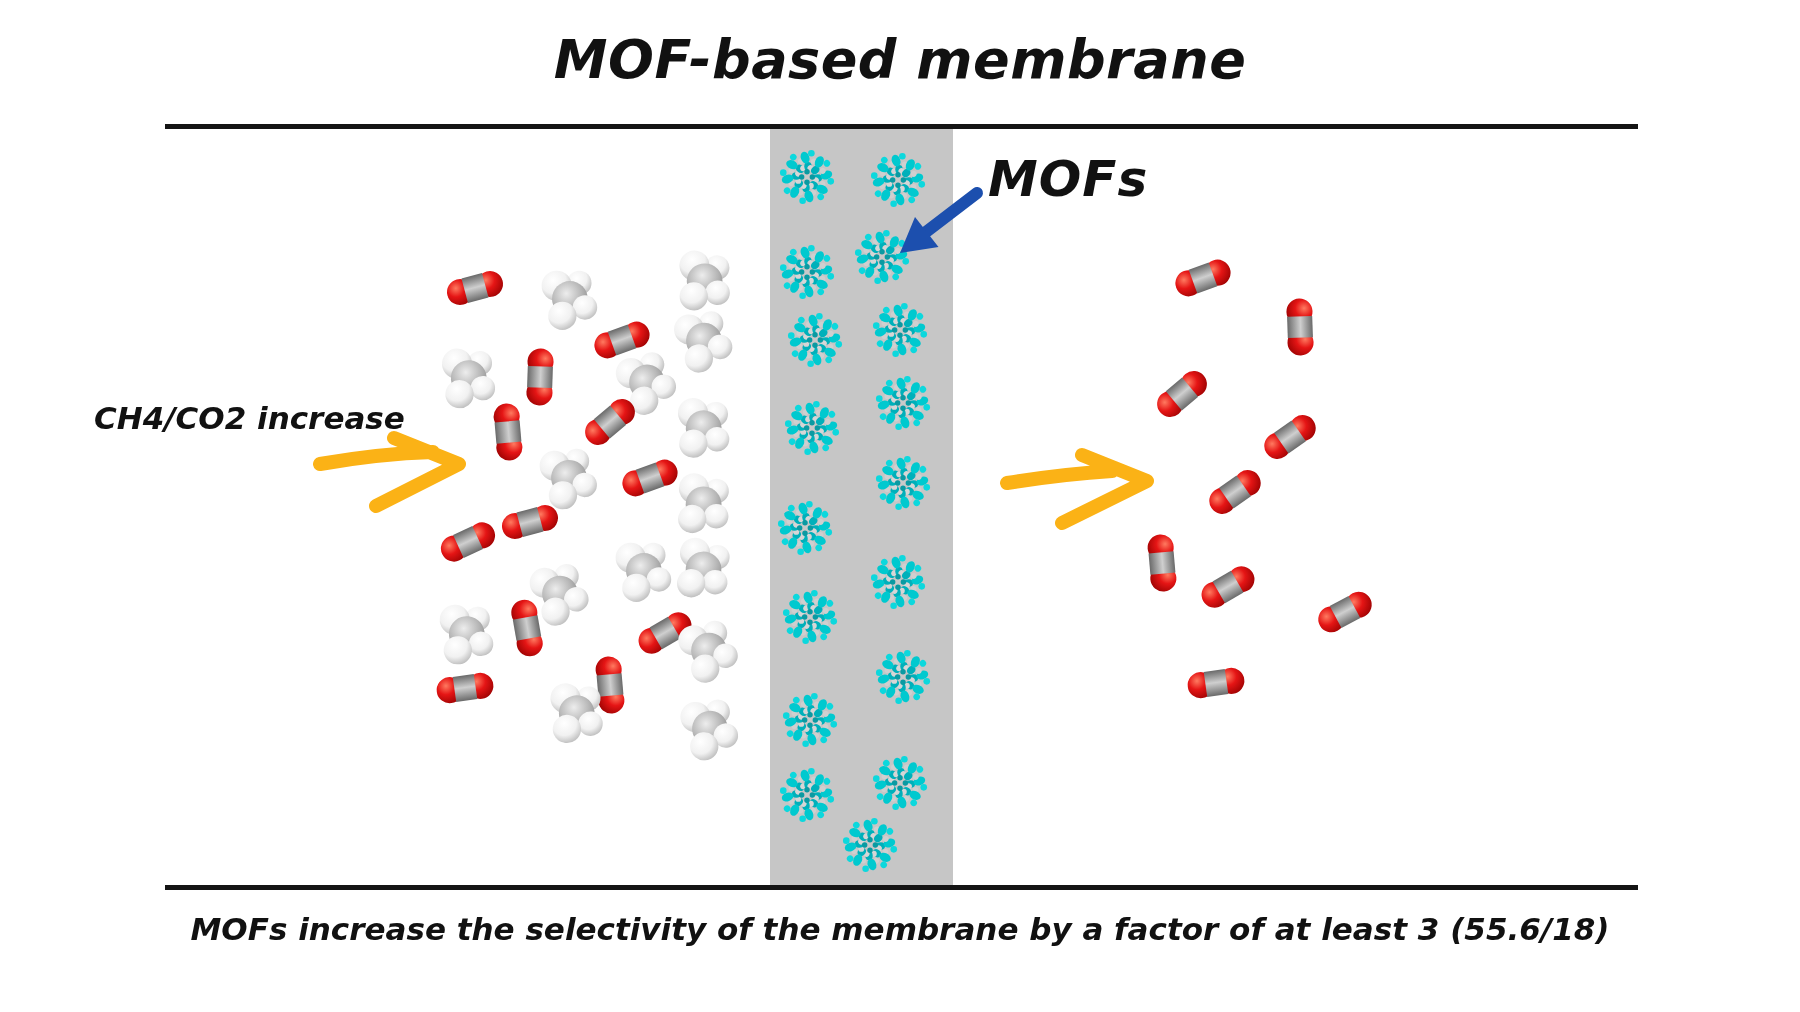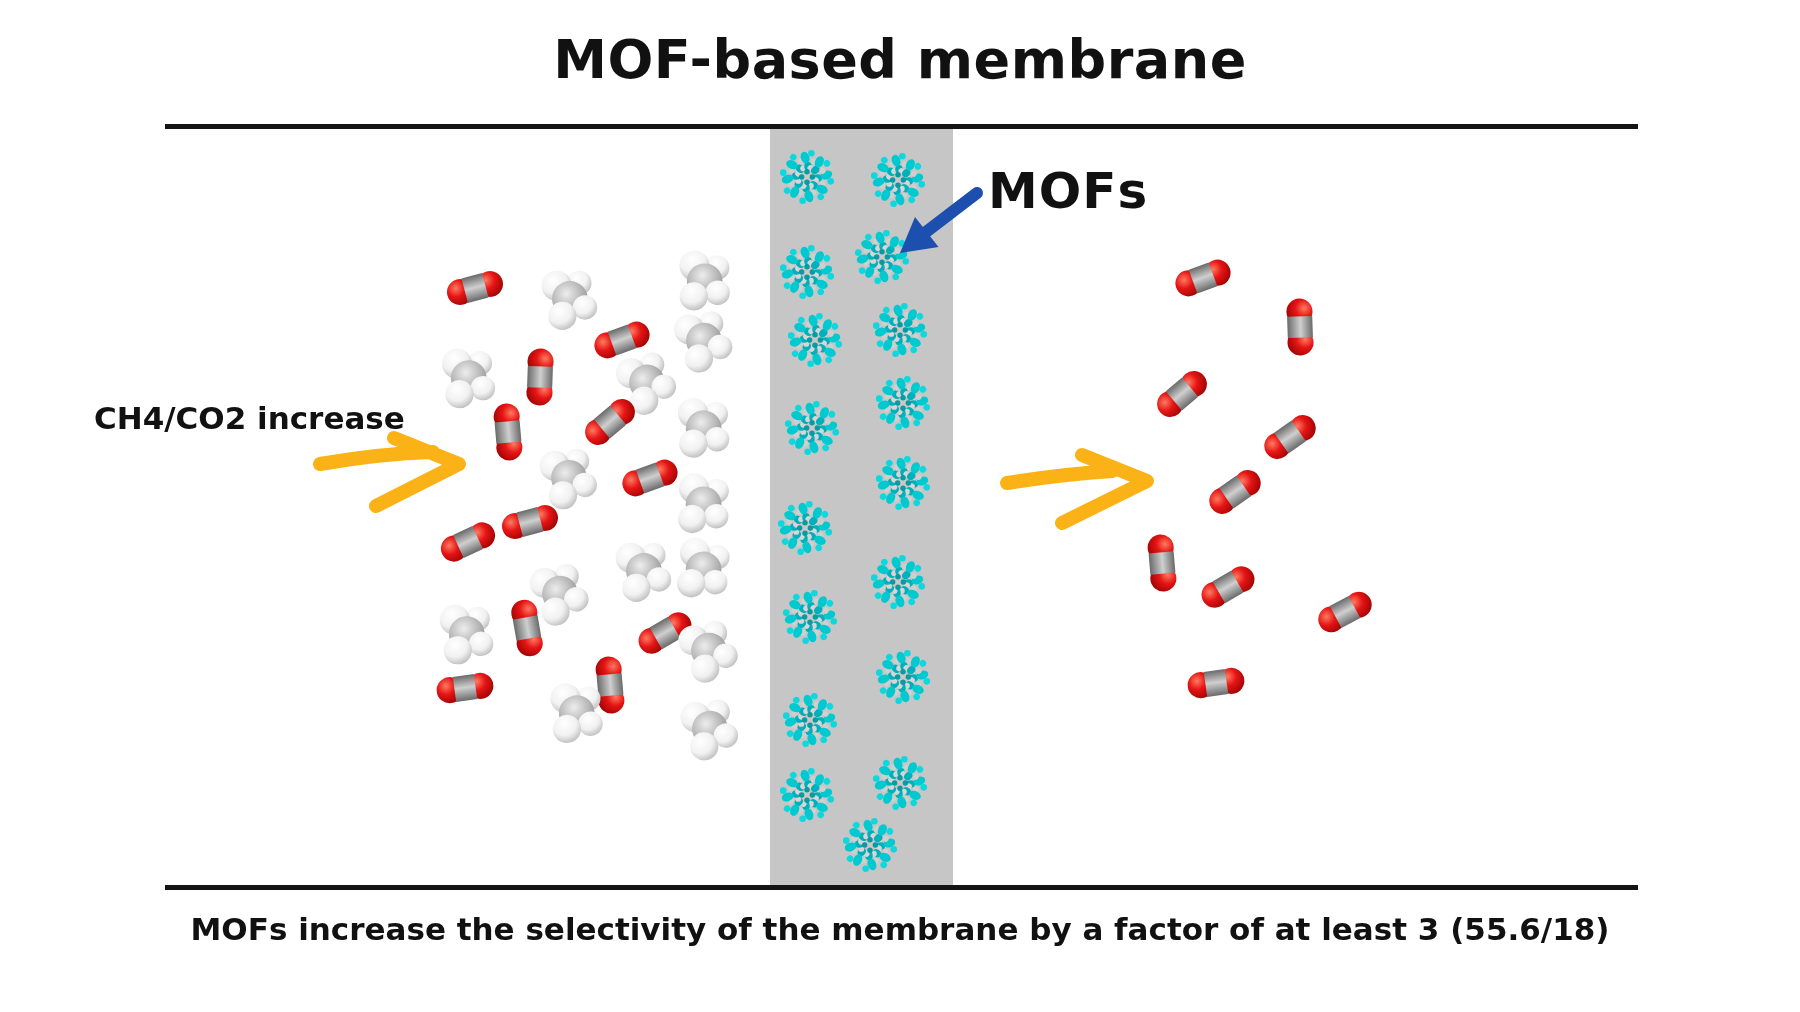--- a/index.html
+++ b/index.html
@@ -1,29 +1,29 @@
 <!DOCTYPE html>
 <html><head>
 <meta charset="utf-8">
 <style>
   html,body{margin:0;padding:0;background:#ffffff;}
   .canvas{
     position:relative;width:1800px;height:1012px;background:#ffffff;
-    font-family:"DejaVu Sans","Liberation Sans",sans-serif;overflow:hidden;
+    font-family:"DejaVu Sans","Liberation Sans",sans-serif;overflow:hidden;font-style:italic;
   }
   .title{
     position:absolute;top:28px;left:0;width:100%;text-align:center;
     font-size:54px;font-weight:bold;letter-spacing:.5px;
   }
   .rule{position:absolute;left:165px;width:1473px;height:5px;}
   .rule-top{top:124px;}
   .rule-bottom{top:885px;}
   .membrane{position:absolute;left:770px;top:129px;width:183px;height:756px;}
   .label-mofs{
-    position:absolute;left:988px;top:150px;font-size:50px;font-weight:bold;letter-spacing:1px;margin-top:12px;
+    position:absolute;left:988px;top:150px;font-size:50px;font-weight:bold;letter-spacing:1px;
   }
   .label-mixture{
     position:absolute;left:94px;top:400px;font-size:31px;font-weight:bold;
   }
   .caption{
     position:absolute;top:911px;left:0;width:100%;text-align:center;
     font-size:31px;font-weight:bold;
   }
   #scene{position:absolute;left:0;top:0;width:1800px;height:1012px;}
 </style>

